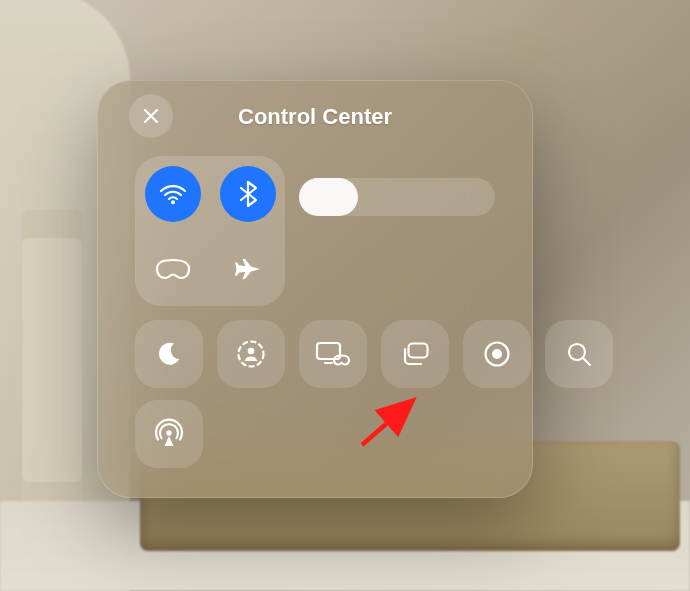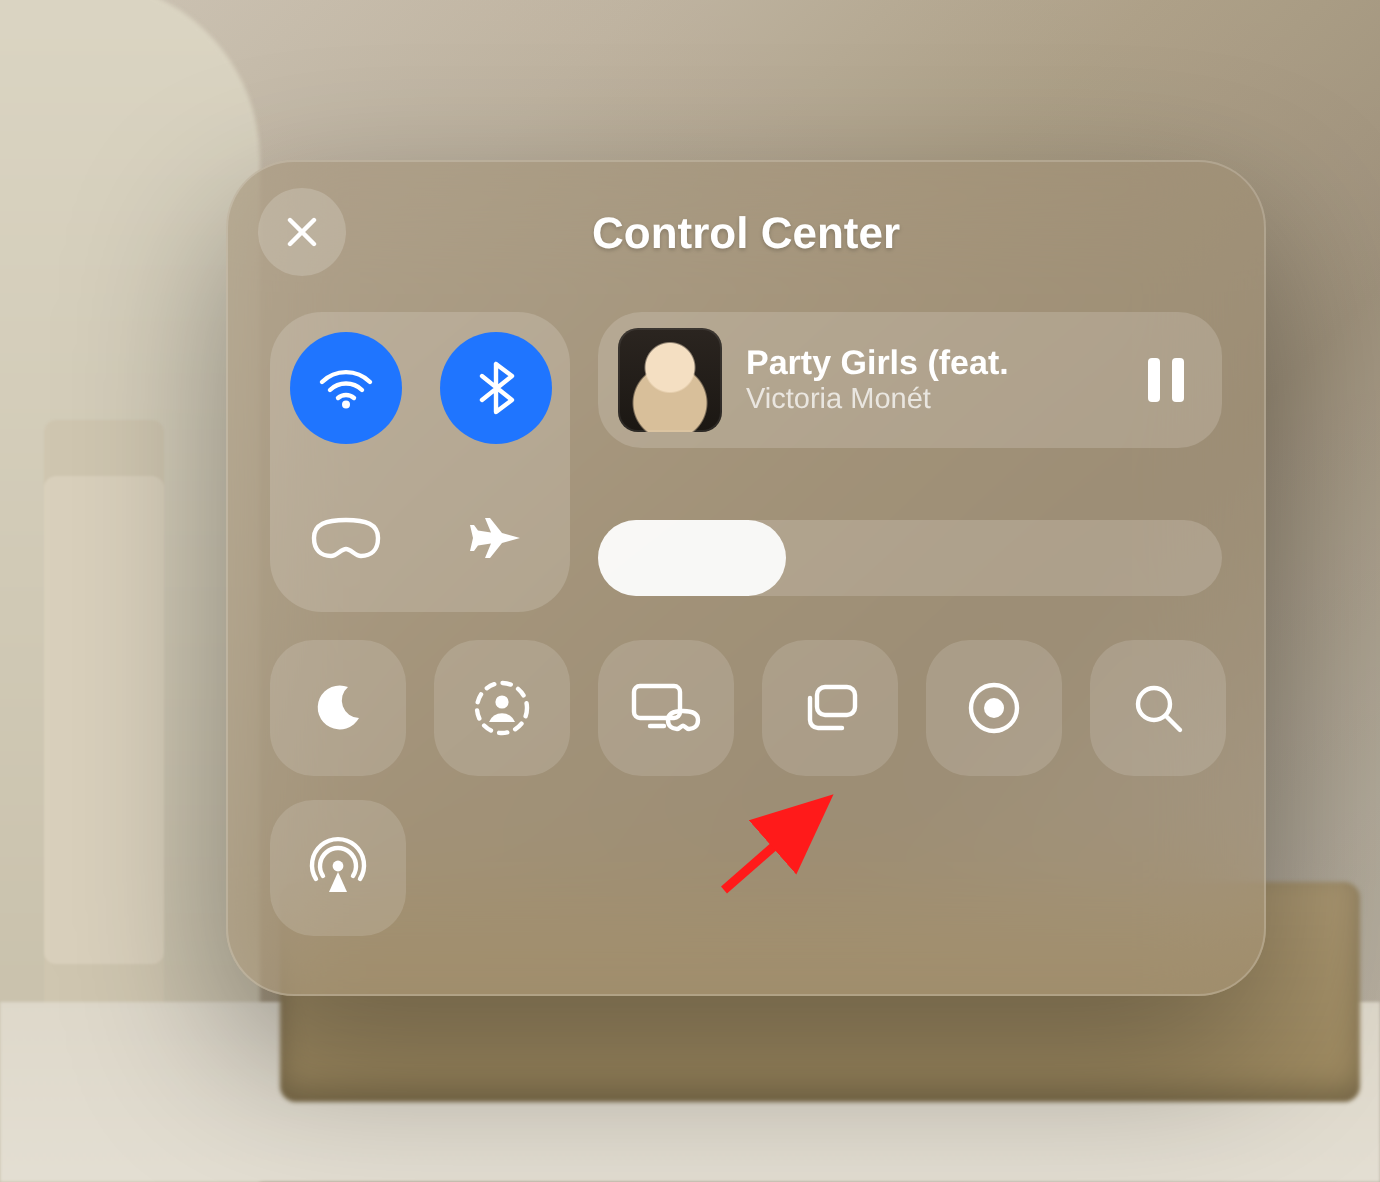--- a/index.html
+++ b/index.html
@@ -34,29 +34,28 @@
     position: absolute; left: 140px; bottom: 40px; width: 540px; height: 110px;
     background: linear-gradient(180deg, #ad9973 0%, #9c885e 100%);
     border-radius: 8px;
     box-shadow: inset 0 -6px 14px rgba(0,0,0,0.25);
     filter: blur(1px);
   }
 
   .panel {
     position: absolute;
     left: 97px; top: 80px;
-    width: 520px; height: 418px;
+    width: 436px; height: 418px;
     border-radius: 34px;
-    padding: 20px 22px 22px;
+    padding: 20px 38px 22px;
     background: rgba(155,138,112,0.52);
     backdrop-filter: blur(28px);
     -webkit-backdrop-filter: blur(28px);
     box-shadow: inset 0 0 0 1px rgba(255,255,255,0.18), 0 30px 80px rgba(0,0,0,0.35);
     color: #fff;
-    margin-left: 16px;
   }
 
   .title-row { position: relative; height: 44px; margin-bottom: 12px; }
   .close-btn {
     position: absolute; left: -6px; top: -6px;
     width: 44px; height: 44px; border-radius: 50%;
     background: rgba(255,255,255,0.18);
     display: flex; align-items: center; justify-content: center;
     cursor: pointer;
   }
@@ -169,31 +168,20 @@
         </svg>
       </div>
       <div class="cc-circle plain">
         <svg width="30" height="30" viewBox="0 0 30 30">
           <path class="icon-fill" d="M27 15 L18 12.5 L12 5 L9.5 5 L12.5 12.3 L6 11.3 L4 8.5 L2 8.5 L3.5 15 L2 21.5 L4 21.5 L6 18.7 L12.5 17.7 L9.5 25 L12 25 L18 17.5 Z"></path>
         </svg>
       </div>
     </div>
 
     <div class="right-col">
-      <div class="nowplaying">
-        <div class="album"></div>
-        <div class="np-text">
-          <div class="np-title">Party Girls (feat.</div>
-          <div class="np-artist">Victoria Monét</div>
-        </div>
-        <div class="pause">
-          <span class="pause-bar"></span>
-          <span class="pause-bar"></span>
-        </div>
-      </div>
 
       <div class="slider">
         <div class="slider-fill" style="width: 30%;"></div>
       </div>
     </div>
   </div>
 
   <div class="tiles">
     <div class="tile">
       <svg width="30" height="30" viewBox="0 0 30 30">

